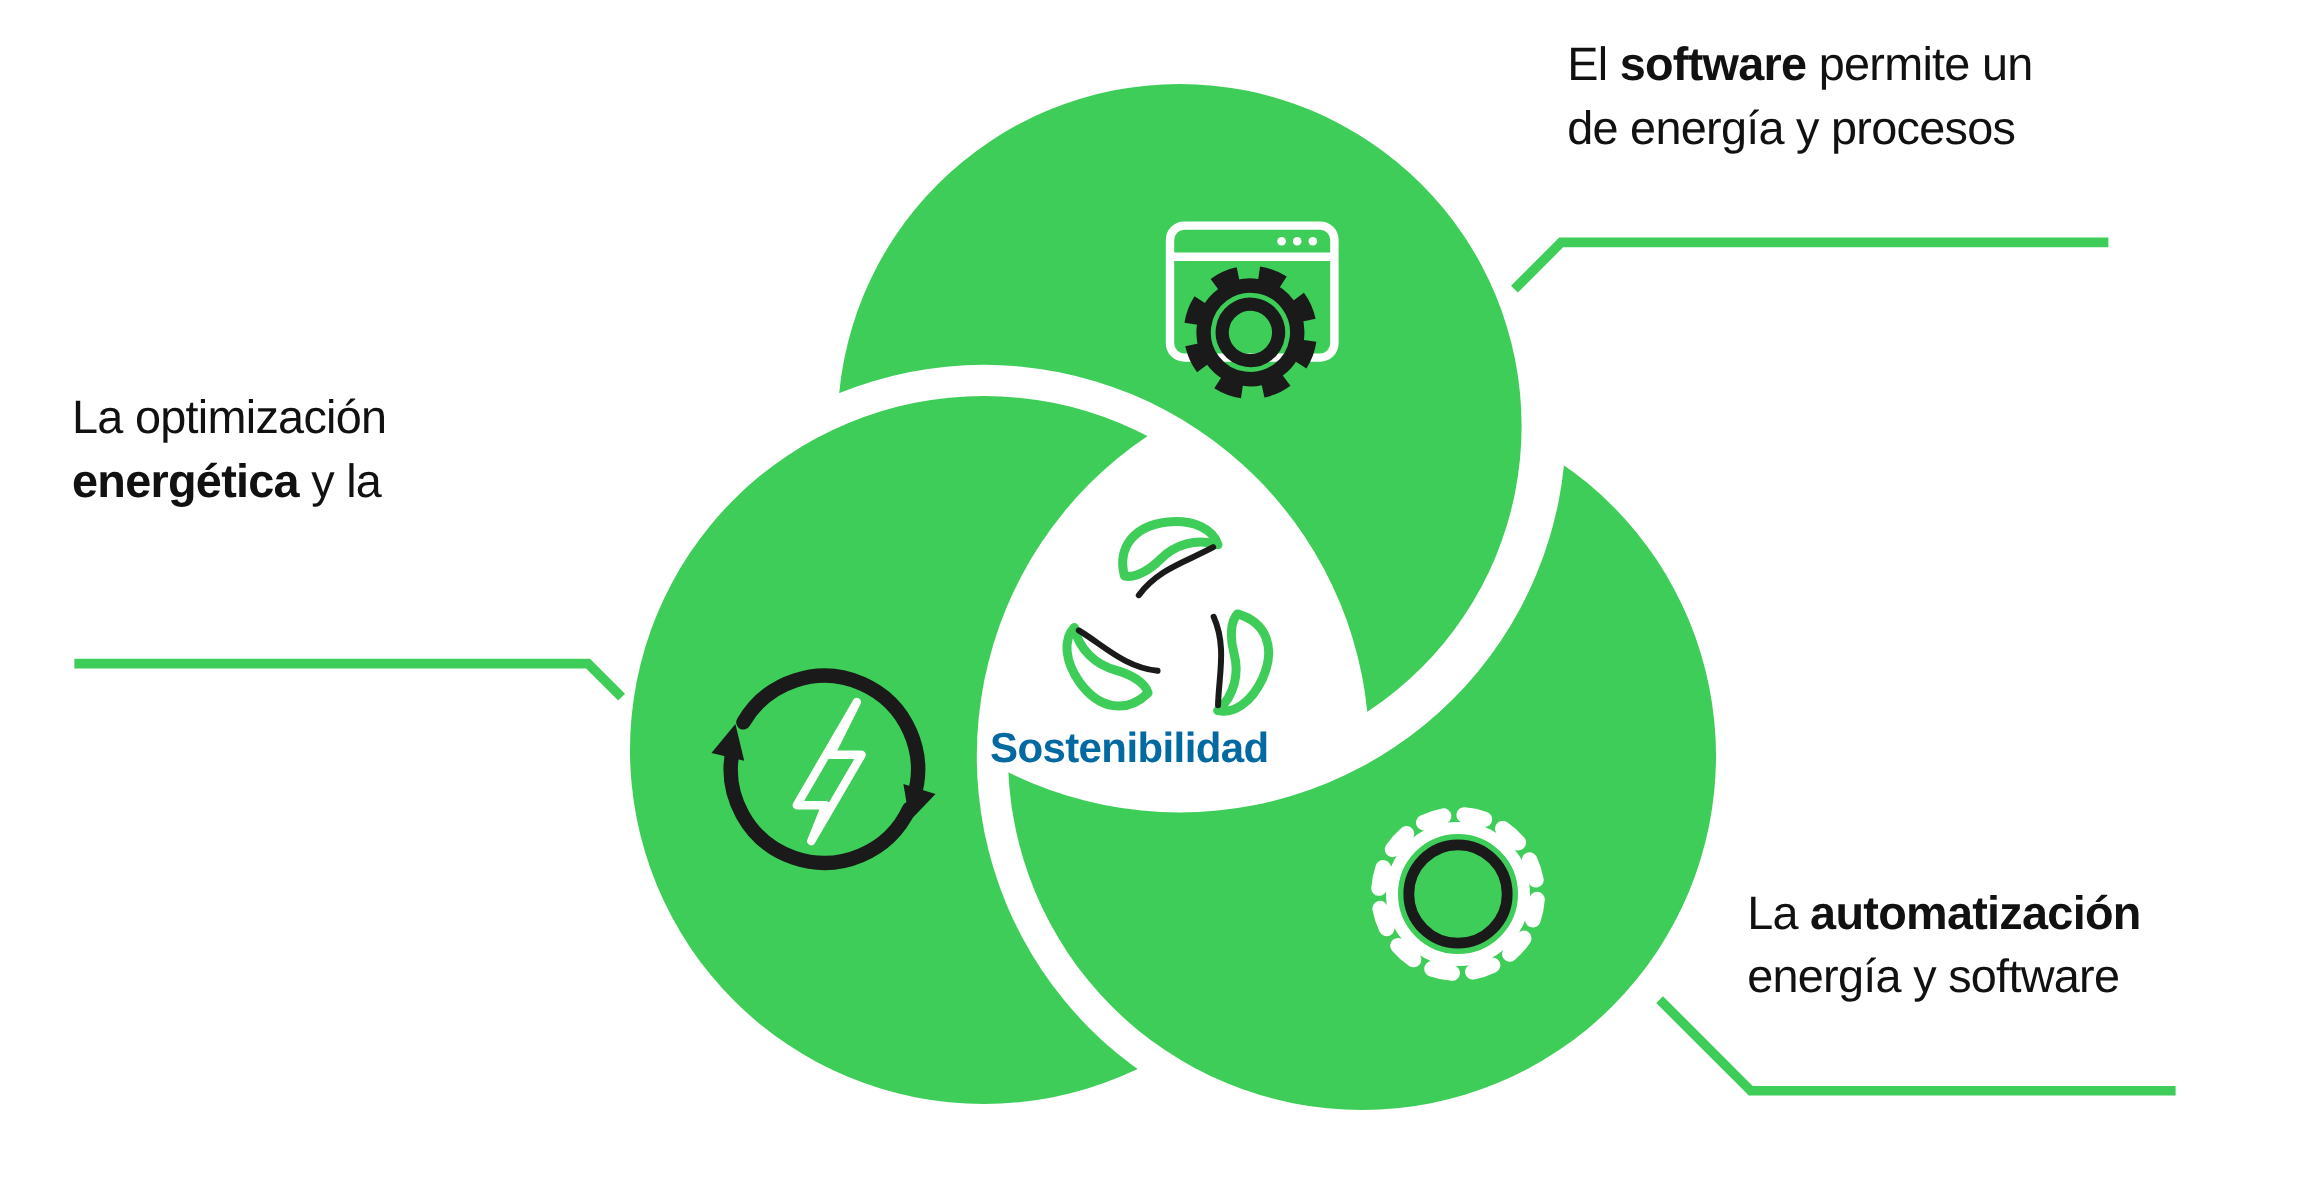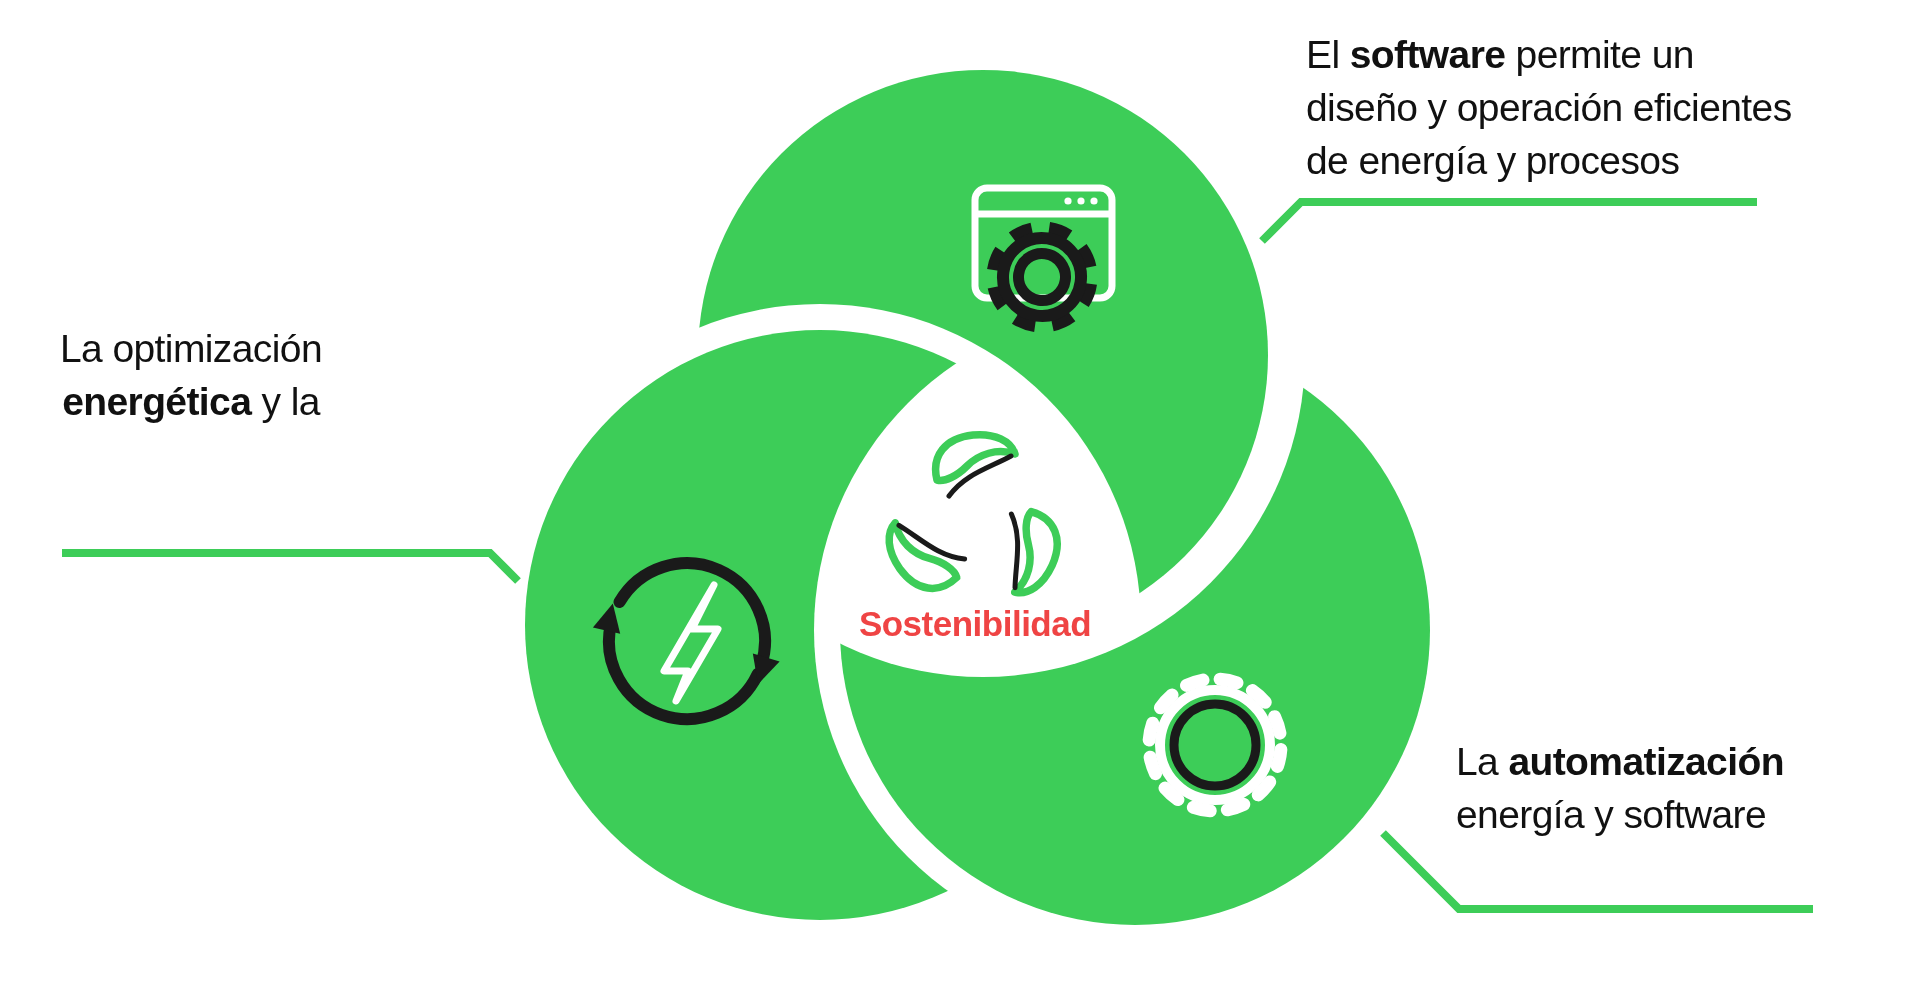--- a/index.html
+++ b/index.html
@@ -2,22 +2,22 @@
 <html><head>
 <meta charset="utf-8">
 <style>
   html,body{margin:0;padding:0;background:#ffffff;}
   .stage{position:relative;width:1920px;height:992px;overflow:hidden;background:#fff;
          font-family:"Liberation Sans", sans-serif;}
   .stage svg{position:absolute;left:0;top:0;}
   .callout{position:absolute;color:#111111;font-size:39px;line-height:53px;
            letter-spacing:-0.6px;white-space:nowrap;}
   .callout .b{font-weight:700;}
-  .center-label{position:absolute;left:825px;top:604px;width:300px;text-align:center;
-                color:#ef4444;font-size:35px;font-weight:700;letter-spacing:-0.5px;}
+  .center-label{position:absolute;left:825px;top:604px;width:300px;
+                color:#0369a1;font-size:35px;font-weight:700;letter-spacing:-0.5px;}
   .tl{white-space:nowrap;}
 </style>
 </head>
 <body>
 
 <div class="stage">
 
   <svg width="1920" height="992" viewBox="0 0 1920 992">
     <defs>
 
@@ -83,25 +83,24 @@
       </g>
     </g>
 
     <polyline points="1262,241 1301,202 1757,202" fill="none" stroke="#3DCD58" stroke-width="8"></polyline>
     <polyline points="62,553 490,553 518,581" fill="none" stroke="#3DCD58" stroke-width="8"></polyline>
     <polyline points="1383,833 1459,909 1813,909" fill="none" stroke="#3DCD58" stroke-width="8"></polyline>
   </svg>
 
   <div class="callout" style="left:1306px;top:28px;">
       <div class="tl"><span>El </span><span class="b">software</span><span> permite un</span></div>
-      <div class="tl"><span>diseño y operación eficientes</span></div>
       <div class="tl"><span>de energía y procesos</span></div>
     </div>
 
-  <div class="callout" style="left:60px;top:322px;text-align:center;">
+  <div class="callout" style="left:60px;top:322px;">
       <div class="tl"><span>La optimización</span></div>
       <div class="tl"><span class="b">energética</span><span> y la</span></div>
     </div>
 
   <div class="callout" style="left:1456px;top:735px;">
       <div class="tl"><span>La </span><span class="b">automatización</span></div>
       <div class="tl"><span>energía y software</span></div>
     </div>
 
   <div class="center-label">Sostenibilidad</div>

